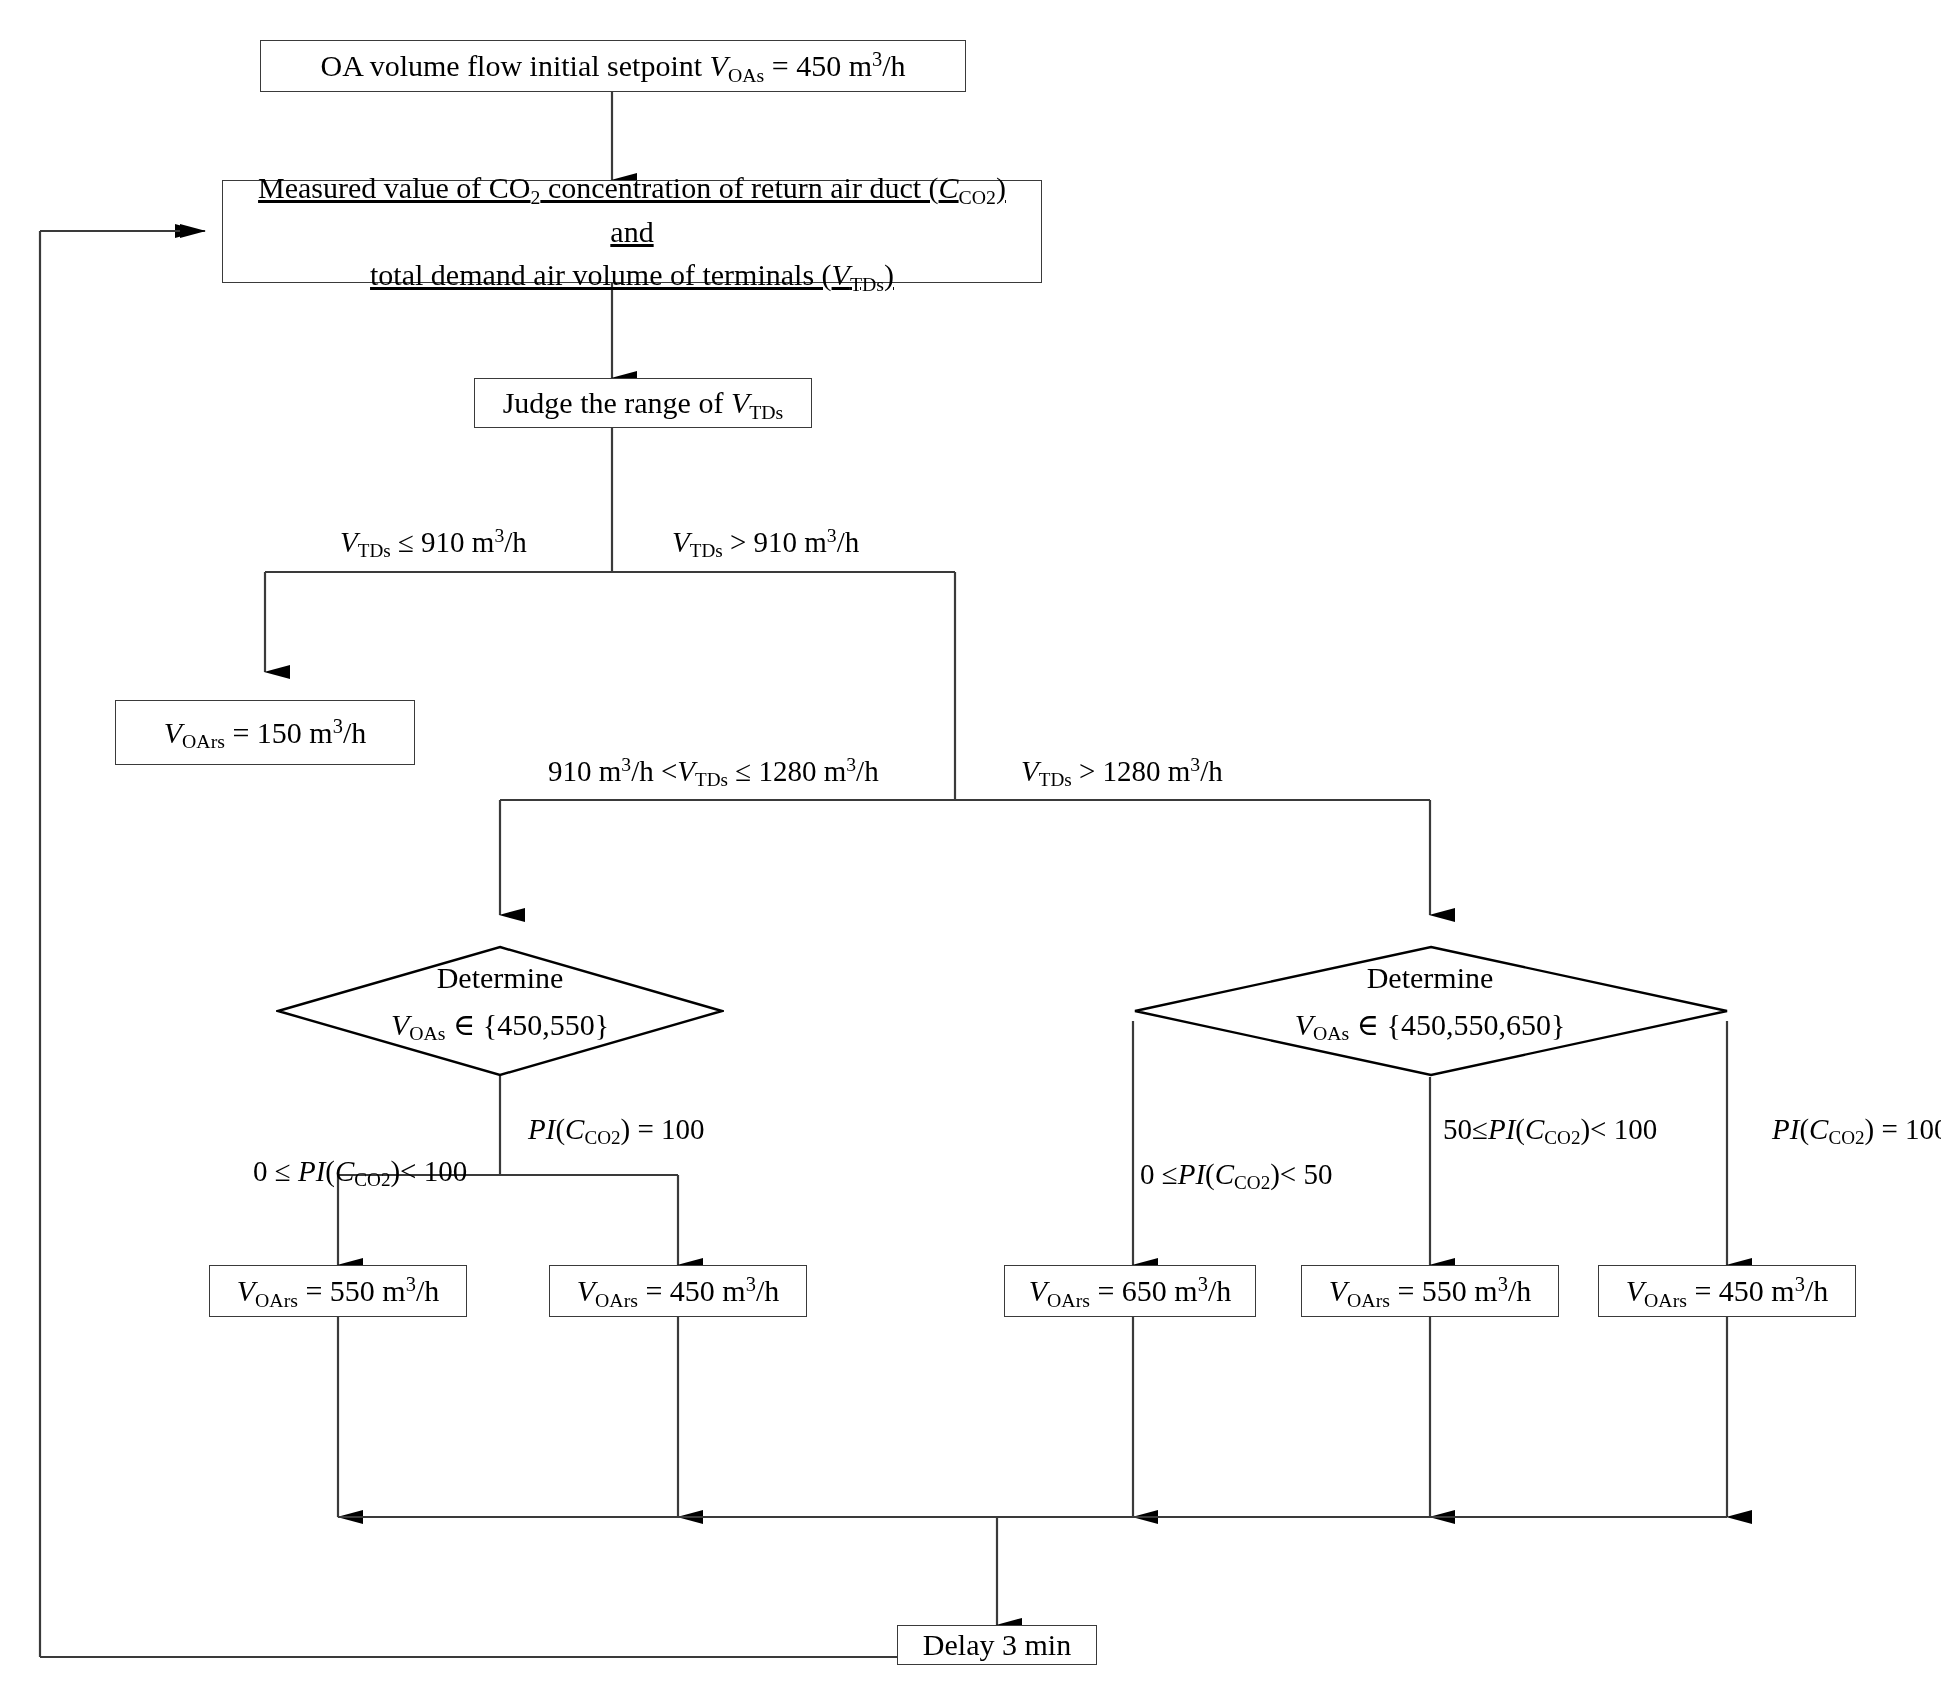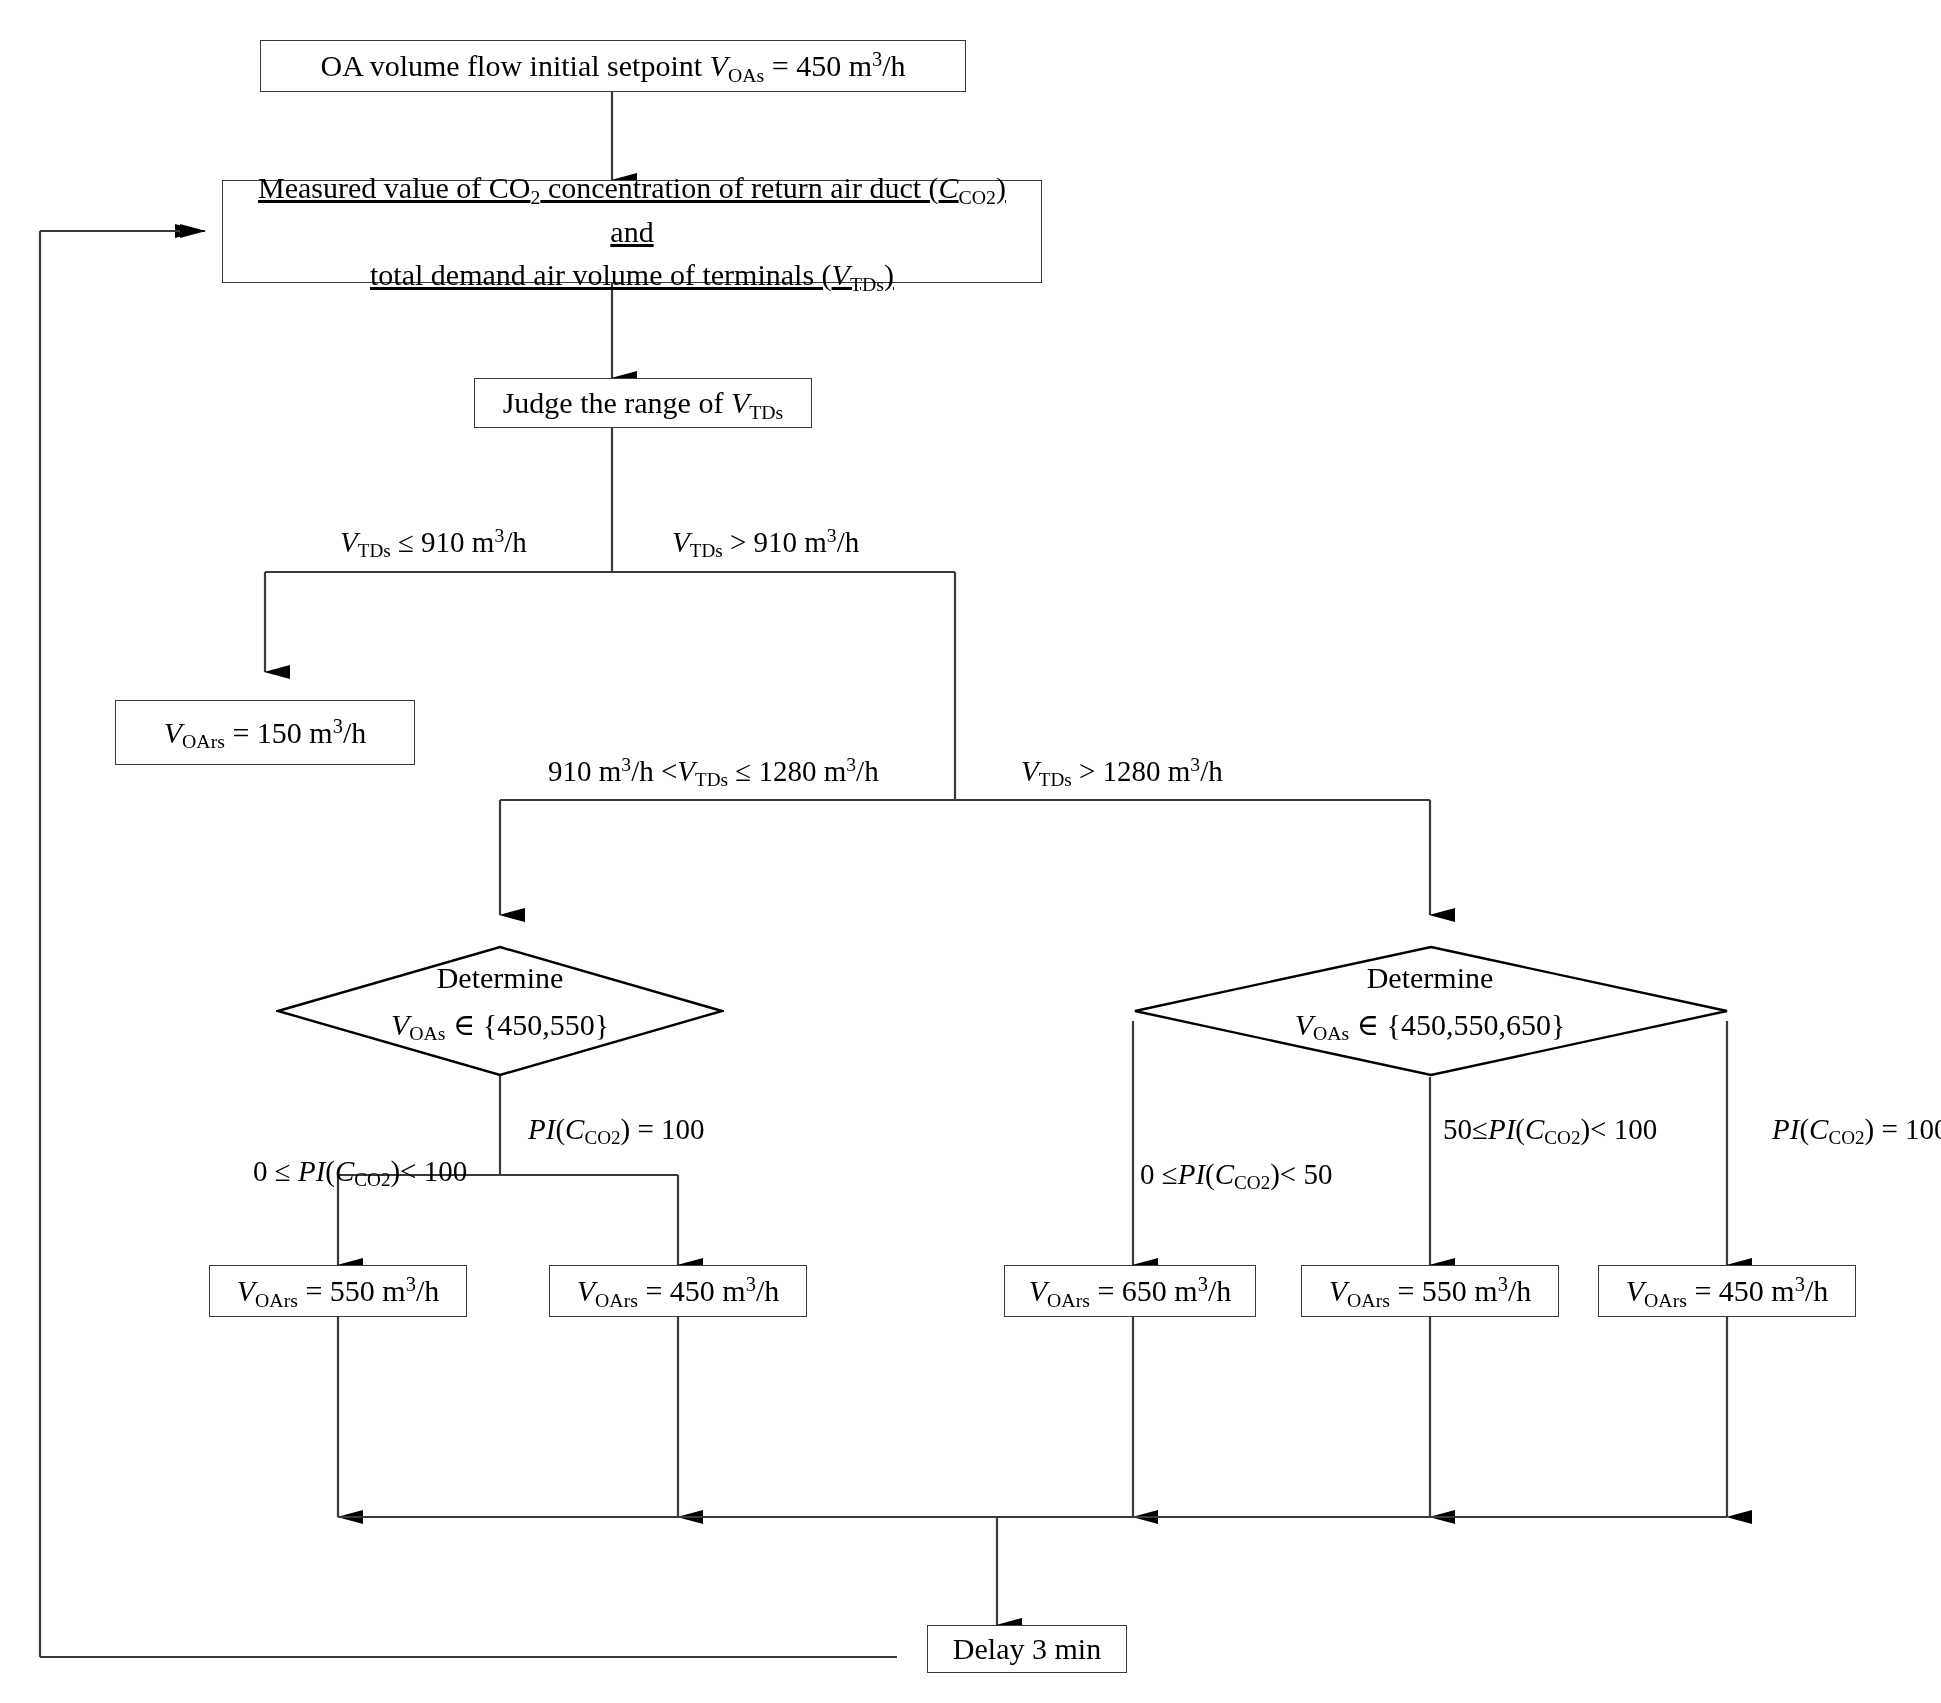--- a/index.html
+++ b/index.html
@@ -162,21 +162,21 @@
   <div class="node" style="left:1004px; top:1265px; width:252px; height:52px;">
     <span><var>V</var><sub>OArs</sub> = 650 m<sup>3</sup>/h</span>
   </div>
   <div class="node" style="left:1301px; top:1265px; width:258px; height:52px;">
     <span><var>V</var><sub>OArs</sub> = 550 m<sup>3</sup>/h</span>
   </div>
   <div class="node" style="left:1598px; top:1265px; width:258px; height:52px;">
     <span><var>V</var><sub>OArs</sub> = 450 m<sup>3</sup>/h</span>
   </div>
 
-  <div class="node" style="left:897px; top:1625px; width:200px; height:48px;margin-left:30px;">
+  <div class="node" style="left:897px; top:1625px; width:200px; height:40px;">
     <span>Delay 3 min</span>
   </div>
 
   <div class="edge-label" style="left:340px; top:528px;"><var>V</var><sub>TDs</sub> ≤ 910 m<sup>3</sup>/h</div>
   <div class="edge-label" style="left:672px; top:528px;"><var>V</var><sub>TDs</sub> &gt; 910 m<sup>3</sup>/h</div>
 
   <div class="edge-label" style="left:548px; top:757px;">910 m<sup>3</sup>/h &lt;<var>V</var><sub>TDs</sub> ≤ 1280 m<sup>3</sup>/h</div>
   <div class="edge-label" style="left:1021px; top:757px;"><var>V</var><sub>TDs</sub> &gt; 1280 m<sup>3</sup>/h</div>
 
   <div class="edge-label" style="left:253px; top:1157px;">0 ≤ <var>PI</var>(<var>C</var><sub>CO<span class="nb">2</span></sub>)&lt; 100</div>

